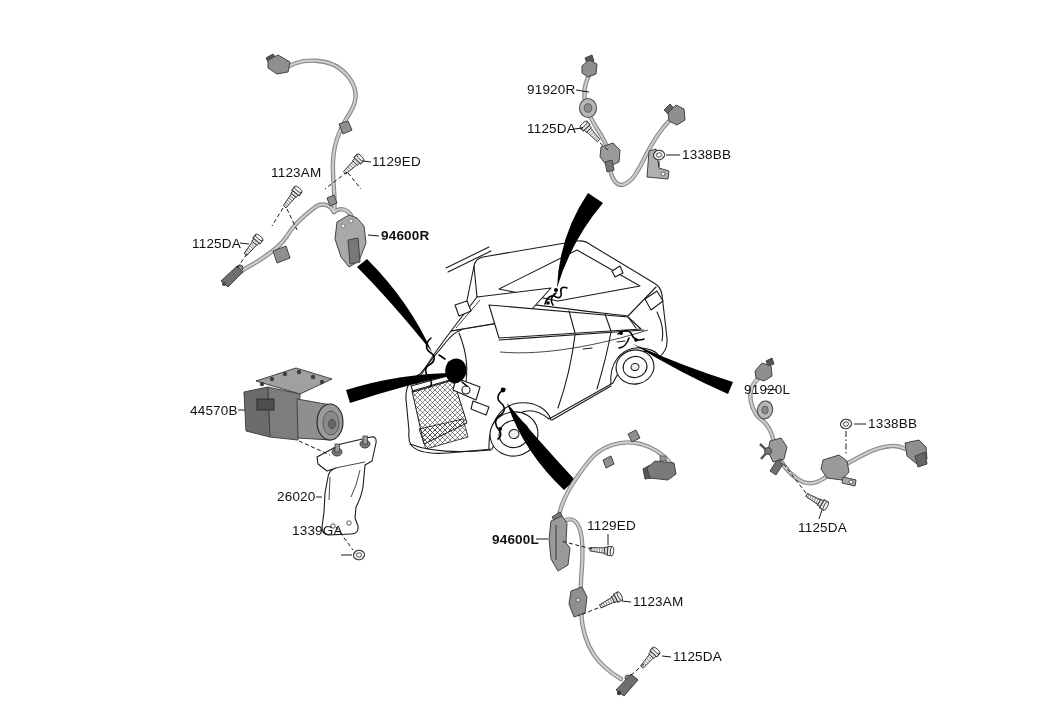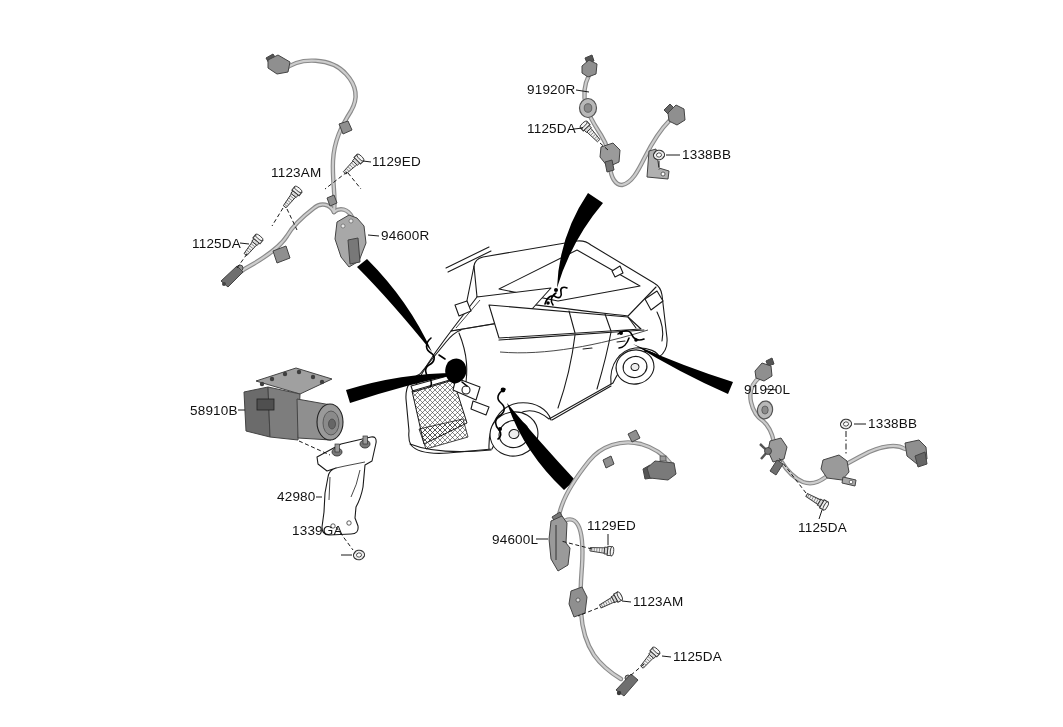--- a/index.html
+++ b/index.html
@@ -261,24 +261,24 @@
     <path class="dd" d="M659,161 L659,170 M846,431 L846,456"></path>
   </g>
 </svg>
 
   <div class="callout" style="left:527px;top:83px;">91920R</div>
   <div class="callout" style="left:527px;top:122px;">1125DA</div>
   <div class="callout" style="left:682px;top:148px;">1338BB</div>
   <div class="callout" style="left:271px;top:166px;">1123AM</div>
   <div class="callout" style="left:372px;top:155px;">1129ED</div>
   <div class="callout" style="left:192px;top:237px;">1125DA</div>
-  <div class="callout" style="left:381px;top:229px;">94600R</div>
-  <div class="callout" style="left:190px;top:404px;">58910B</div>
-  <div class="callout" style="left:277px;top:490px;">42980</div>
+  <div class="callout" style="left:381px;top:229px;font-weight:bold;">94600R</div>
+  <div class="callout" style="left:190px;top:404px;">44570B</div>
+  <div class="callout" style="left:277px;top:490px;">26020</div>
   <div class="callout" style="left:292px;top:524px;">1339GA</div>
-  <div class="callout" style="left:492px;top:533px;">94600L</div>
+  <div class="callout" style="left:492px;top:533px;font-weight:bold;">94600L</div>
   <div class="callout" style="left:587px;top:519px;">1129ED</div>
   <div class="callout" style="left:633px;top:595px;">1123AM</div>
   <div class="callout" style="left:673px;top:650px;">1125DA</div>
   <div class="callout" style="left:744px;top:383px;">91920L</div>
   <div class="callout" style="left:868px;top:417px;">1338BB</div>
   <div class="callout" style="left:798px;top:521px;">1125DA</div>
 </div>
 
 </body></html>

